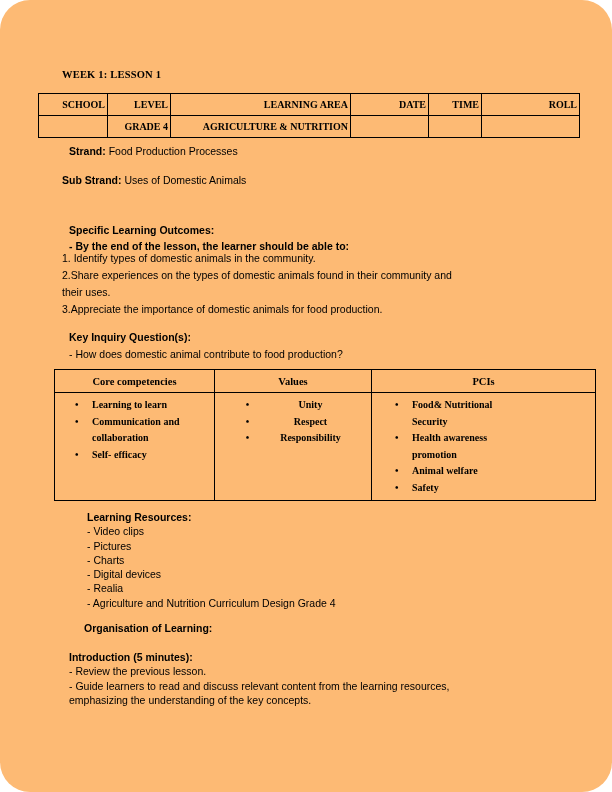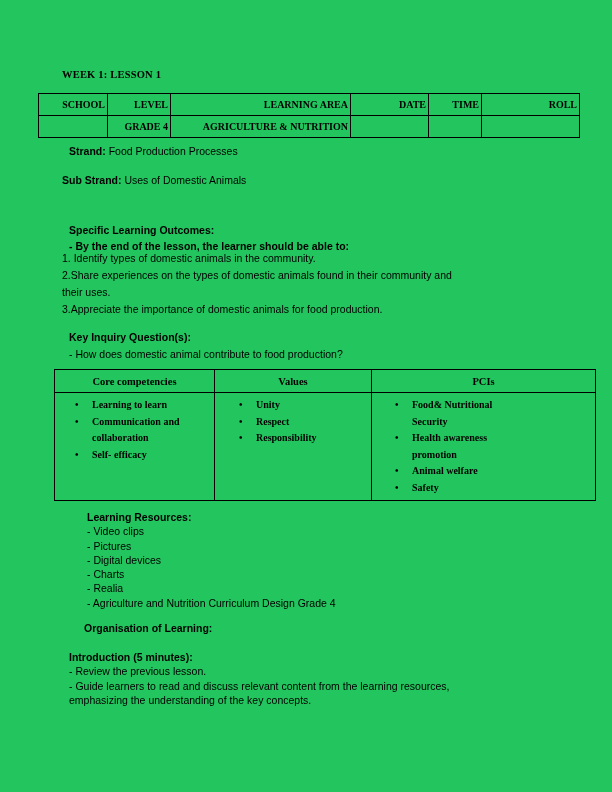--- a/index.html
+++ b/index.html
@@ -1,24 +1,25 @@
 <!DOCTYPE html>
 <html><head>
 <meta charset="utf-8">
 <style>
   html, body { margin: 0; padding: 0; background: #ffffff; }
   .page {
     position: relative;
     width: 612px;
     height: 792px;
-    background: #22c55e;
+    background: #fdba74;
     color: #000000;
     font-family: "Liberation Sans", sans-serif;
     font-size: 10.5px;
     overflow: hidden;
+    border-radius: 30px;
   }
   .abs { position: absolute; }
   .sans-b { font-weight: bold; }
 
   
   .week-heading { left: 62px; top: 69px; font-family: "Liberation Serif", serif; font-weight: bold; font-size: 10.5px; letter-spacing: 0.2px; }
 
   
   .info-table-wrap { left: 38px; top: 93px; }
   table { border-collapse: collapse; table-layout: fixed; }
@@ -155,21 +156,21 @@
                   <div>Communication and</div>
                   <div>collaboration</div>
                 </div>
               </div>
           <div class="bi">
                 <div class="bt">
                   <div>Self- efficacy</div>
                 </div>
               </div>
         </td>
-        <td style="padding-left:24px;">
+        <td style="padding-left:24px;text-align:center;">
           <div class="bi">
                 <div class="bt">
                   <div>Unity</div>
                 </div>
               </div>
           <div class="bi">
                 <div class="bt">
                   <div>Respect</div>
                 </div>
               </div>
@@ -205,22 +206,22 @@
         </td>
       </tr>
     </tbody>
       </table>
   </div>
 
   <div class="abs resources-block">
     <div class="sans-b">Learning Resources:</div>
     <div>- Video clips</div>
     <div>- Pictures</div>
+    <div>- Charts</div>
     <div>- Digital devices</div>
-    <div>- Charts</div>
     <div>- Realia</div>
     <div>- Agriculture and Nutrition Curriculum Design Grade 4</div>
   </div>
 
   <div class="abs organisation-line">Organisation of Learning:</div>
 
   <div class="abs introduction-block">
     <div class="sans-b">Introduction (5 minutes):</div>
     <div>- Review the previous lesson.</div>
     <div>- Guide learners to read and discuss relevant content from the learning resources,</div>

